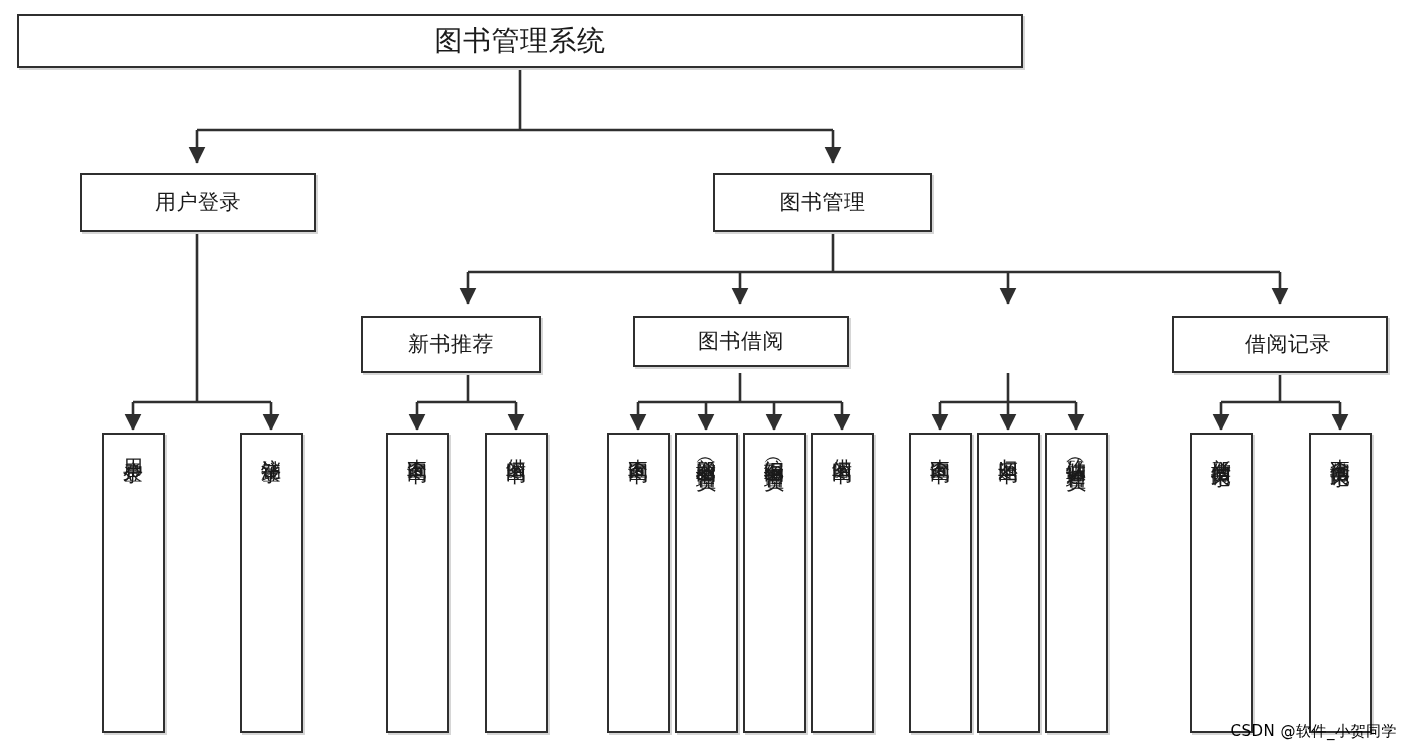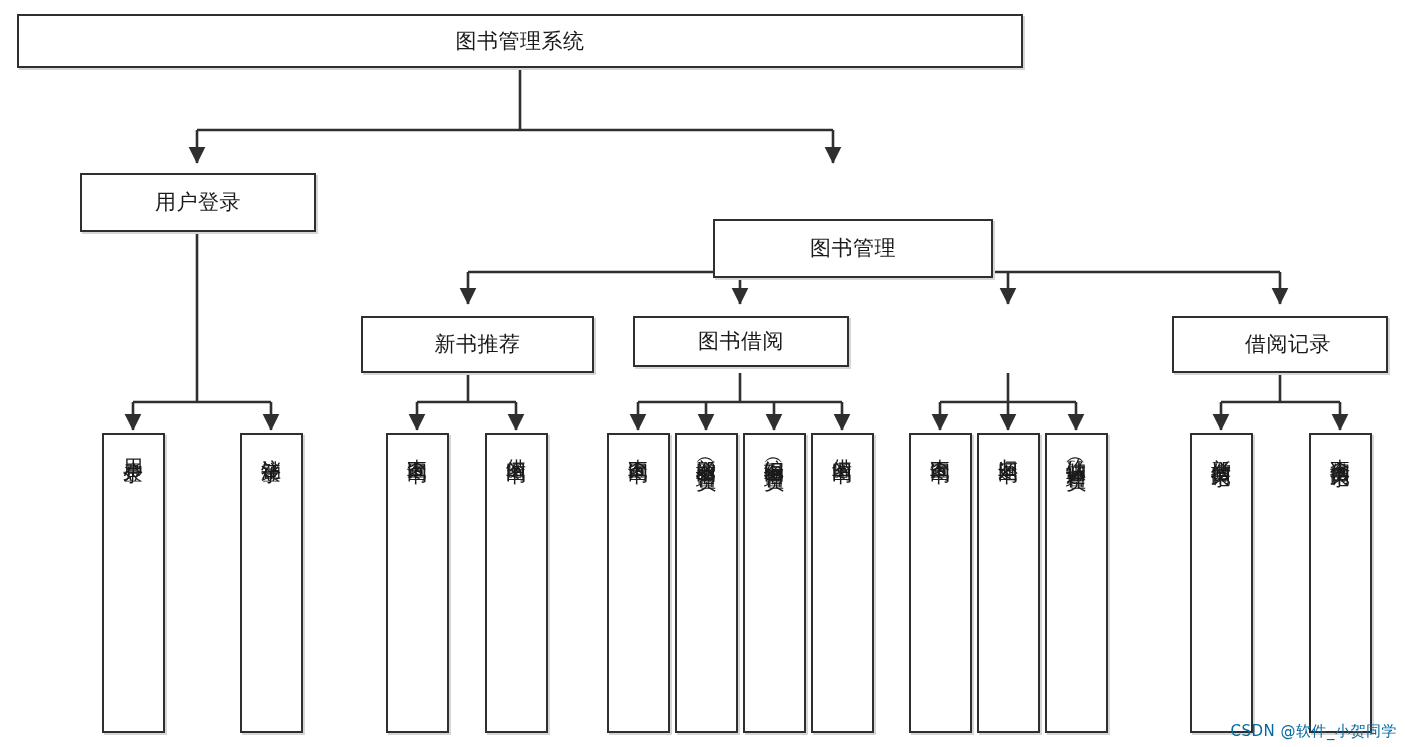--- a/index.html
+++ b/index.html
@@ -43,41 +43,41 @@
     text-align: center;
     line-height: 1.15;
     white-space: nowrap;
   }
   
   .node.horiz .label {
     font-size: 21px;
     letter-spacing: 0.5px;
   }
   .node.root .label {
-    font-size: 21px;
+    font-size: 28px;
   }
   
   .node.vert {
     align-items: flex-start;
     padding-top: 8px;
   }
   .node.vert .label {
     writing-mode: vertical-rl;
     text-orientation: upright;
     font-size: 20px;
     letter-spacing: 2px;
     line-height: 1.1;
     white-space: nowrap;
   }
   .watermark {
     position: absolute;
     right: 8px;
     bottom: 6px;
     font-size: 15px;
-    color: #0369a1;
+    color: #000000;
     letter-spacing: 0.5px;
     z-index: 5;
     white-space: nowrap;
   }
 </style>
 </head>
 <body>
 
 <div id="canvas">
 
@@ -131,25 +131,25 @@
     </g>
   </svg>
 
   <div class="node horiz root" style="left:17px; top:14px; width:1006px; height:54px;">
     <span class="label">图书管理系统</span>
   </div>
 
   <div class="node horiz" style="left:80px; top:173px; width:236px; height:59px;">
     <span class="label">用户登录</span>
   </div>
-  <div class="node horiz" style="left:713px; top:173px; width:280px; height:59px;margin-top:46px;">
+  <div class="node horiz" style="left:713px; top:173px; width:219px; height:59px;">
     <span class="label">图书管理</span>
   </div>
 
-  <div class="node horiz" style="left:361px; top:316px; width:233px; height:57px;">
+  <div class="node horiz" style="left:361px; top:316px; width:180px; height:57px;">
     <span class="label">新书推荐</span>
   </div>
   <div class="node horiz" style="left:633px; top:316px; width:216px; height:51px;">
     <span class="label">图书借阅</span>
   </div>
   <div class="node horiz" style="left:1172px; top:316px; width:216px; height:57px;padding-left:16px;">
     <span class="label">借阅记录</span>
   </div>
 
   <div class="node vert" style="left:102px; top:433px; width:63px; height:300px;">

